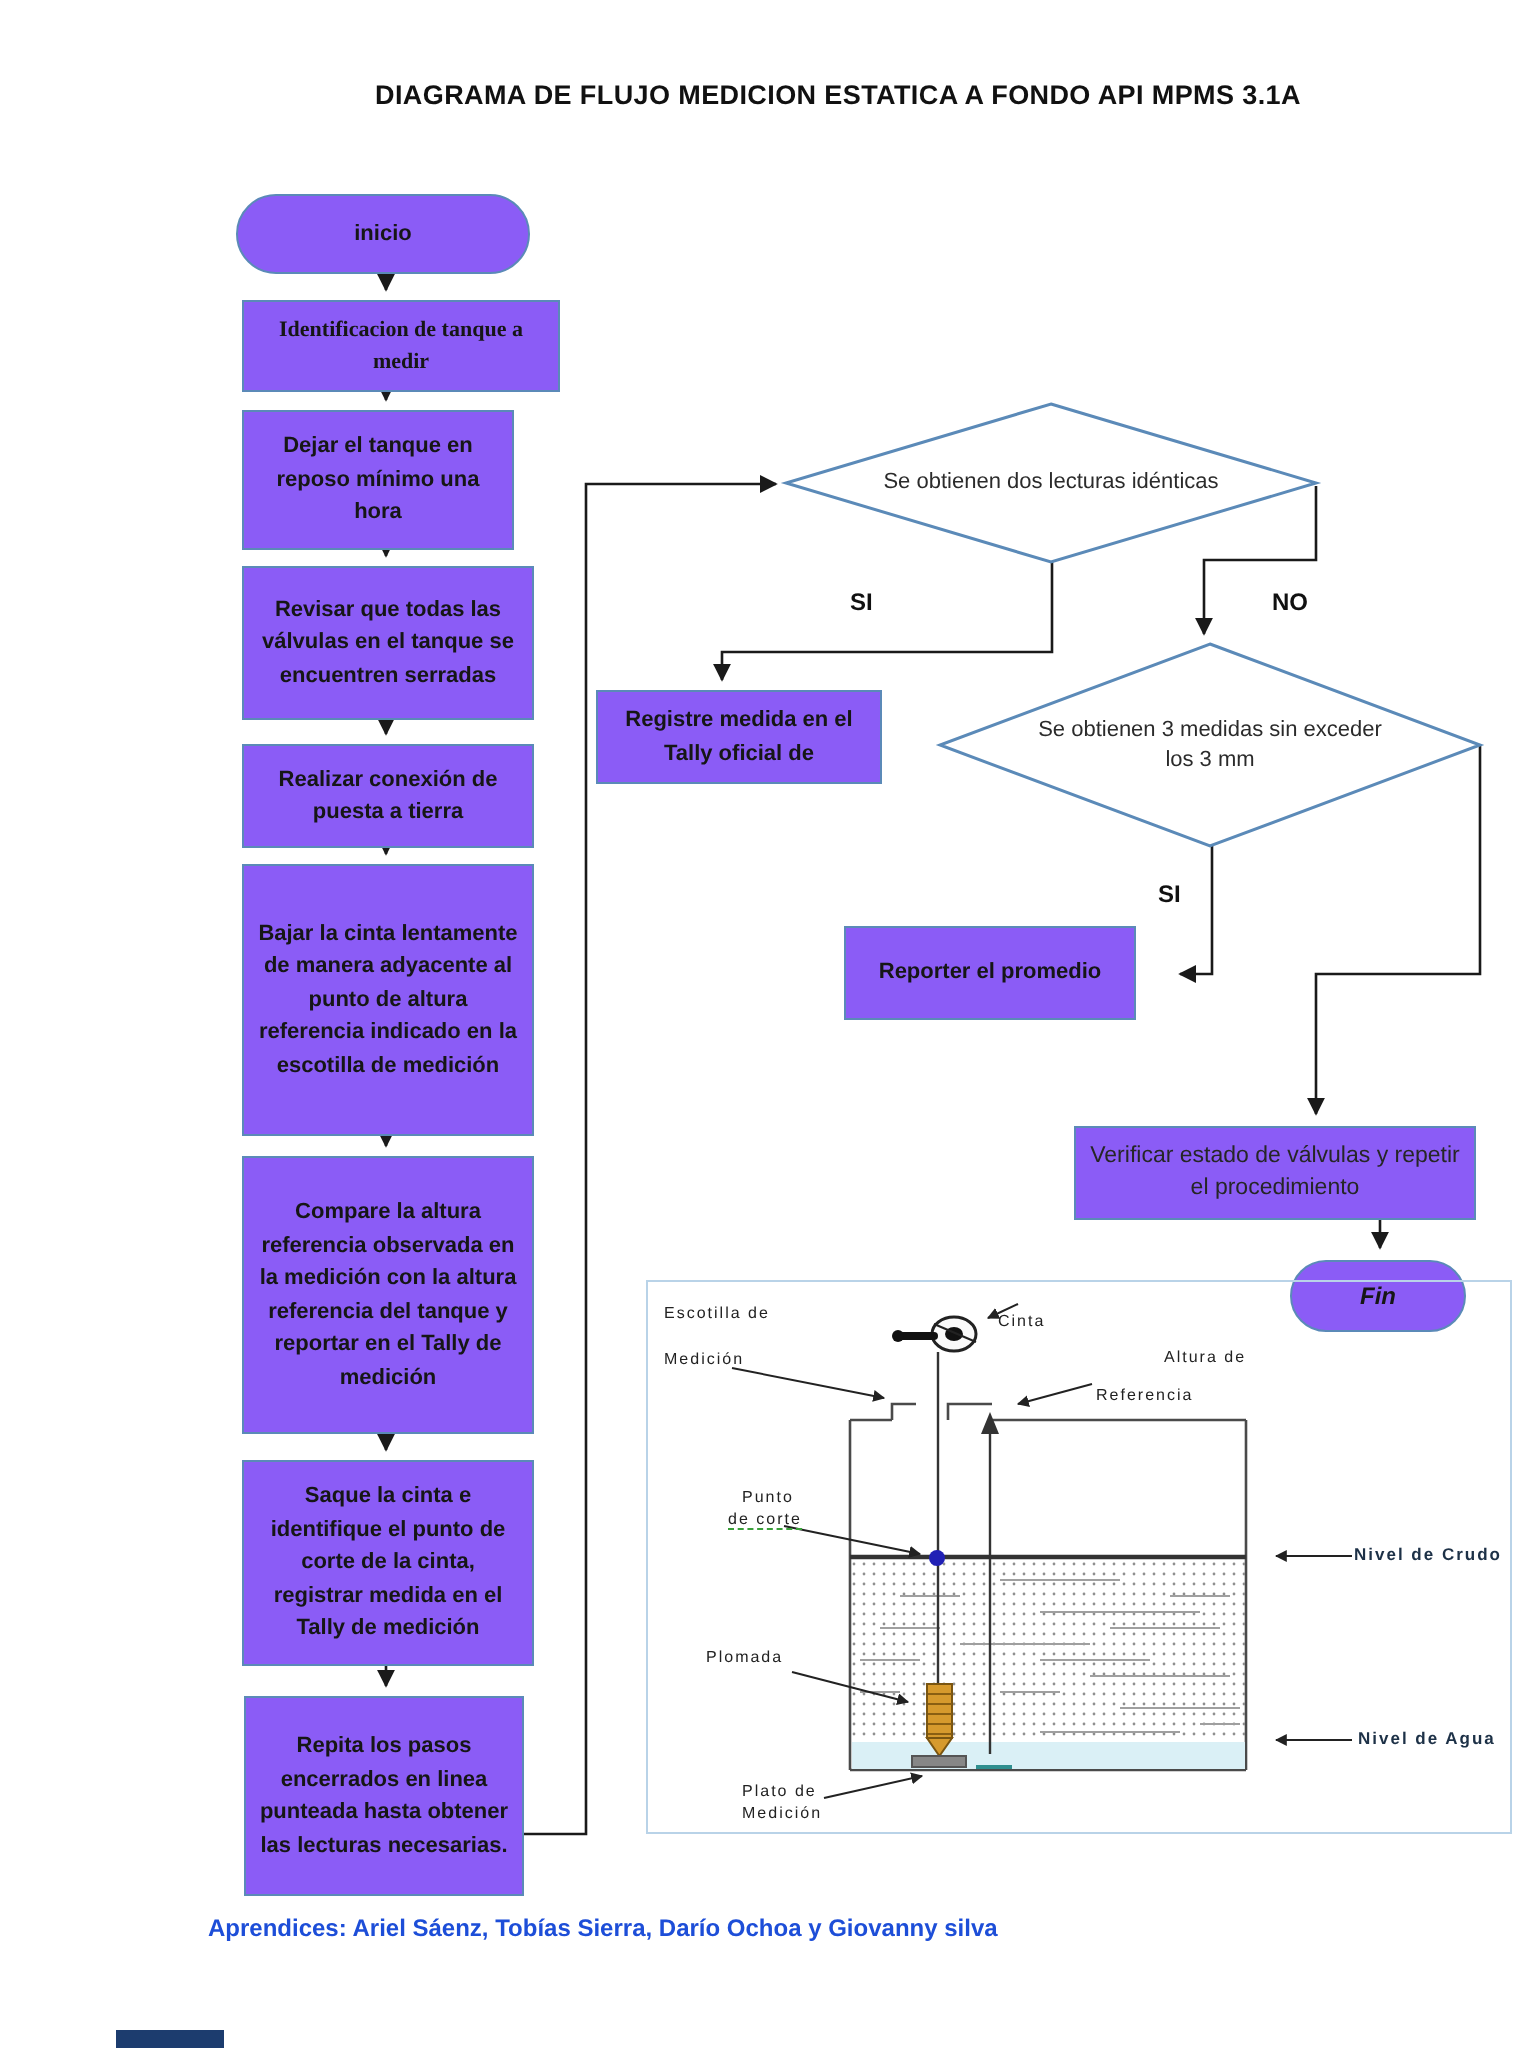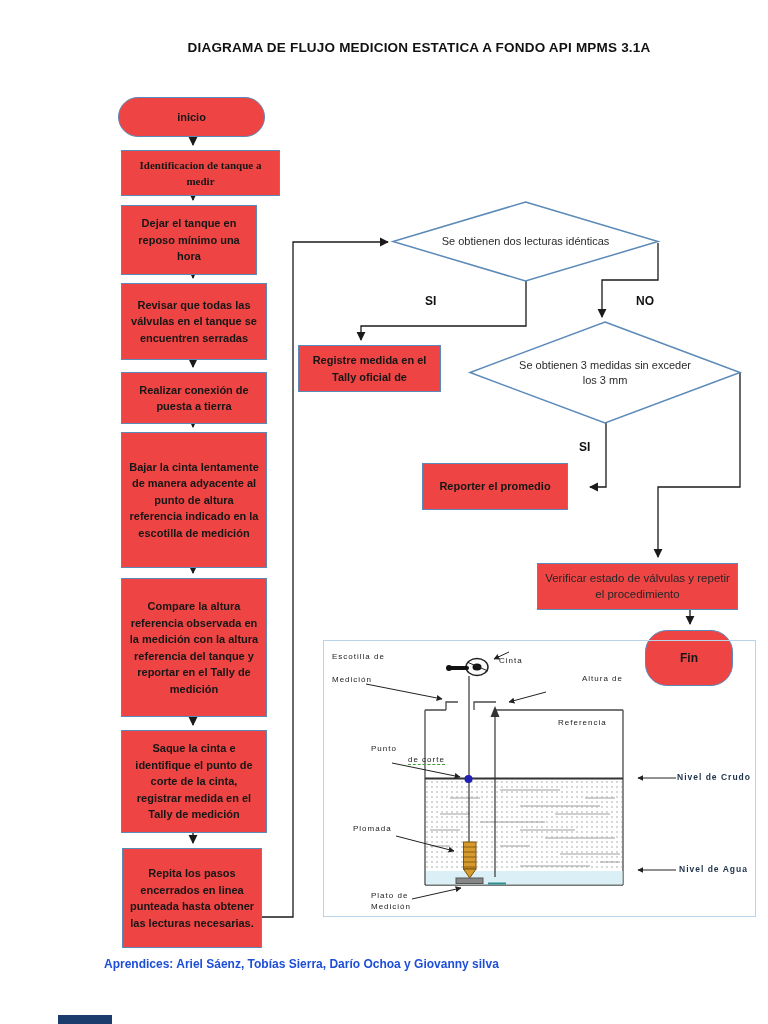--- a/index.html
+++ b/index.html
@@ -1,37 +1,37 @@
 <!DOCTYPE html>
 <html><head>
 <meta charset="utf-8">
 <style>
   html,body{margin:0;padding:0;background:#fff;}
   .page{position:relative;width:768px;height:1024px;background:#ffffff;
         font-family:"Liberation Sans",sans-serif;overflow:hidden;}
   .title{position:absolute;left:36px;top:40px;width:766px;text-align:center;
          font-weight:bold;font-size:13.5px;color:#111;letter-spacing:.2px;}
   .fbox{position:absolute;display:flex;align-items:center;justify-content:center;
-        text-align:center;border:1.5px solid #5b8ab8;background:#ef4444;
+        text-align:center;border:1.5px solid #5b8ab8;background:#8b5cf6;
         font-weight:bold;font-size:11px;line-height:1.5;color:#161616;
         padding:2px 6px;box-sizing:border-box;}
   .stadium{border-radius:22px;}
   .plain{font-weight:normal;font-size:11.5px;color:#262626;line-height:1.35;}
   .dtext{position:absolute;display:flex;align-items:center;justify-content:center;
          text-align:center;font-size:11px;color:#2b2b2b;line-height:1.35;}
   .blabel{position:absolute;font-weight:bold;font-size:12px;color:#111;}
   .tlabel{position:absolute;font-size:8px;letter-spacing:1px;color:#222;white-space:nowrap;}
   .nlabel{position:absolute;font-size:8.5px;letter-spacing:1px;color:#1d3147;
           font-weight:bold;white-space:nowrap;}
   .frame{position:absolute;left:323px;top:640px;width:433px;height:277px;
          border:1px solid #b9d3e8;box-sizing:border-box;background:transparent;}
   .footer{position:absolute;left:104px;top:957px;font-weight:bold;font-size:12px;color:#1d4ed8;}
   .pagebar{position:absolute;left:58px;top:1015px;width:54px;height:9px;background:#1c3c6e;}
   svg.overlay{position:absolute;left:0;top:0;width:768px;height:1024px;pointer-events:none;}
-  .greenul{border-bottom:1px dashed #3aa03a;margin-left:44px;}
+  .greenul{border-bottom:1px dashed #3aa03a;}
 </style>
 </head>
 <body>
 
 <div class="page">
 
   <svg class="overlay">
     <defs>
       <marker id="ah" viewBox="0 0 10 10" refX="9" refY="5" markerWidth="7" markerHeight="7" orient="auto-start-reverse">
         <path d="M0,0L10,5L0,10z" fill="#1a1a1a"></path>
@@ -142,28 +142,28 @@
   <div class="dtext" style="left:440px;top:220px;width:171px;height:42px;">Se obtienen dos lecturas idénticas</div>
   <div class="dtext" style="left:518px;top:350px;width:174px;height:46px;">Se obtienen 3 medidas sin exceder los 3 mm</div>
 
   <div class="blabel" style="left:425px;top:294px;">SI</div>
   <div class="blabel" style="left:636px;top:294px;">NO</div>
   <div class="blabel" style="left:579px;top:440px;">SI</div>
 
   <div class="fbox" style="left:298px;top:345px;width:143px;height:47px;">Registre medida en el Tally oficial de</div>
   <div class="fbox" style="left:422px;top:463px;width:146px;height:47px;">Reporter el promedio</div>
   <div class="fbox plain" style="left:537px;top:563px;width:201px;height:47px;">Verificar estado de válvulas y repetir el procedimiento</div>
-  <div class="fbox stadium" style="left:645px;top:630px;width:88px;height:56px;font-size:12px;">Fin</div>
+  <div class="fbox stadium" style="left:645px;top:630px;width:88px;height:36px;font-size:12px;font-style:italic;">Fin</div>
 
   <div class="frame"></div>
   <div class="tlabel" style="left:499px;top:645px;margin-top:11px;">Cinta</div>
   <div class="tlabel" style="left:332px;top:652px;">Escotilla de</div>
   <div class="tlabel" style="left:332px;top:675px;">Medición</div>
   <div class="tlabel" style="left:548px;top:674px;margin-left:34px;">Altura de</div>
-  <div class="tlabel" style="left:548px;top:718px;margin-left:10px;">Referencia</div>
+  <div class="tlabel" style="left:548px;top:693px;">Referencia</div>
   <div class="tlabel" style="left:371px;top:744px;">Punto</div>
   <div class="tlabel greenul" style="left:364px;top:755px;">de corte</div>
   <div class="tlabel" style="left:353px;top:824px;">Plomada</div>
   <div class="tlabel" style="left:371px;top:891px;">Plato de</div>
   <div class="tlabel" style="left:371px;top:902px;">Medición</div>
   <div class="nlabel" style="left:677px;top:772px;">Nivel de Crudo</div>
   <div class="nlabel" style="left:679px;top:864px;">Nivel de Agua</div>
 
   <div class="footer">Aprendices: Ariel Sáenz, Tobías Sierra, Darío Ochoa y Giovanny silva</div>
 

